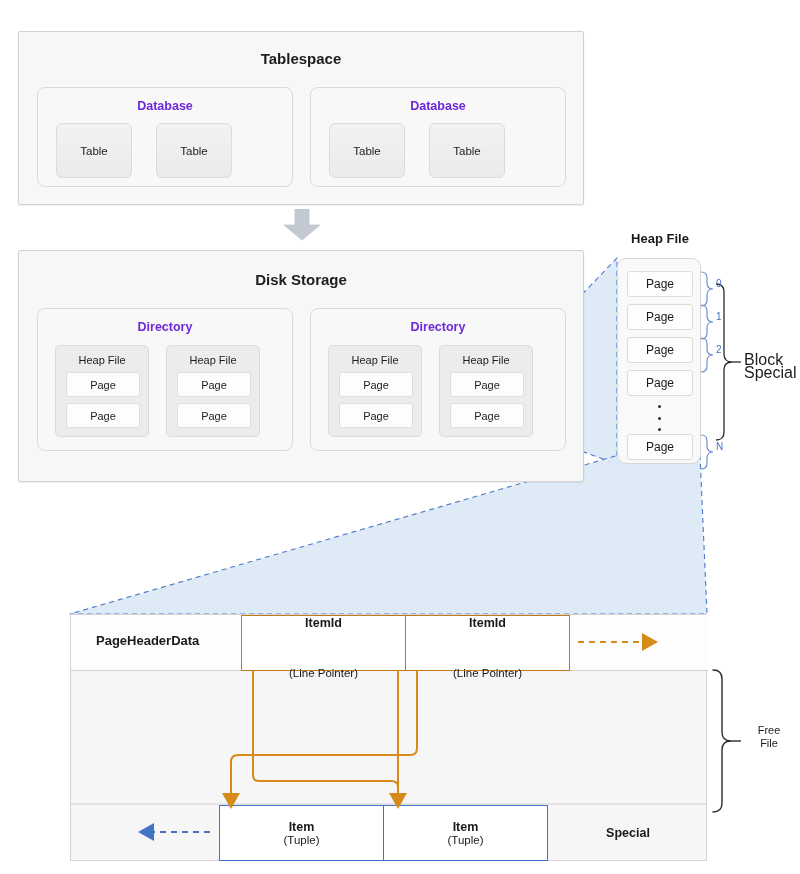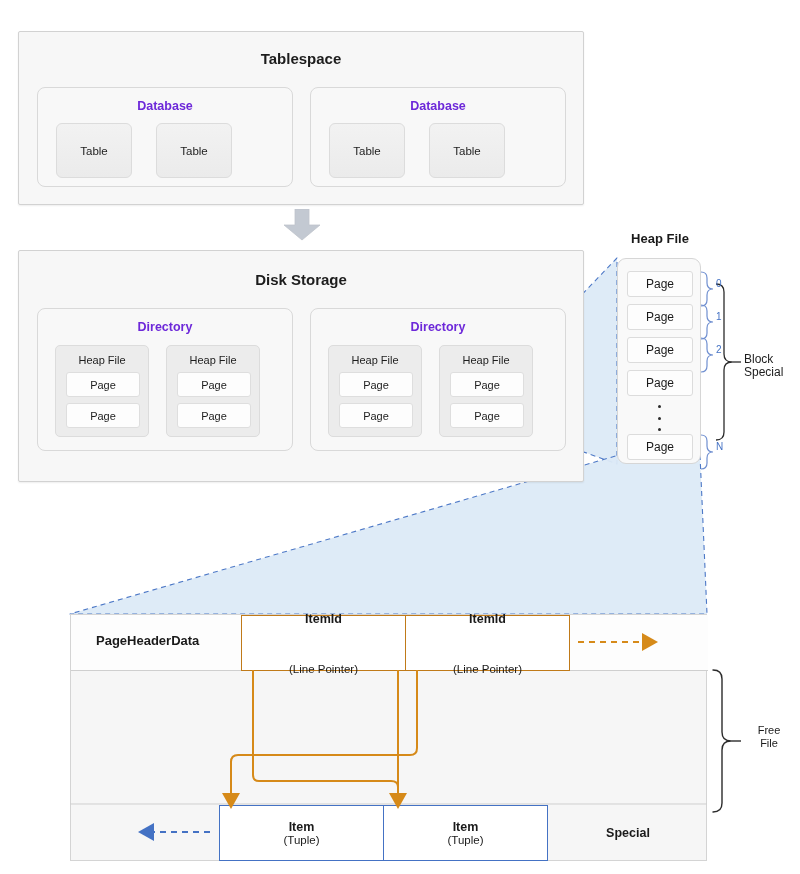--- a/index.html
+++ b/index.html
@@ -117,21 +117,21 @@
   }
   .vdots i { display: block; width: 3px; height: 3px; border-radius: 50%; background: #2b2b2b; }
   .blocknum {
     position: absolute;
     font-size: 10px;
     color: #4472c4;
     font-family: "Liberation Sans", sans-serif;
   }
   #blocknumber-label {
     position: absolute;
-    font-size: 12px;
+    font-size: 16px;
     line-height: 13px;
     text-align: left;
     color: #1d1d1d;
   }
 
   
   #page-anatomy {
     position: absolute;
     background: #f6f6f6;
     border: 1px solid #d4d4d4;
@@ -141,21 +141,21 @@
     background: #fdfdfd;
     border-bottom: 1px solid #cfcfcf;
     display: flex; align-items: center; justify-content: center;
     font-size: 13px; font-weight: bold;
   }
   .itemid-cell {
     position: absolute;
     background: #ffffff;
     border: 1px solid #c07a19;
     display: flex; flex-direction: column;
-    align-items: center; justify-content: center;
+    align-items: center; 
     font-size: 12.5px;
   }
   .itemid-cell .t1 { font-weight: bold; }
   .itemid-cell .t2 { font-weight: normal; font-size: 11.5px; margin-top: 37px; }
   .item-cell {
     position: absolute;
     background: #ffffff;
     border: 1px solid #4472c4;
     display: flex; flex-direction: column;
     align-items: center; justify-content: center;

